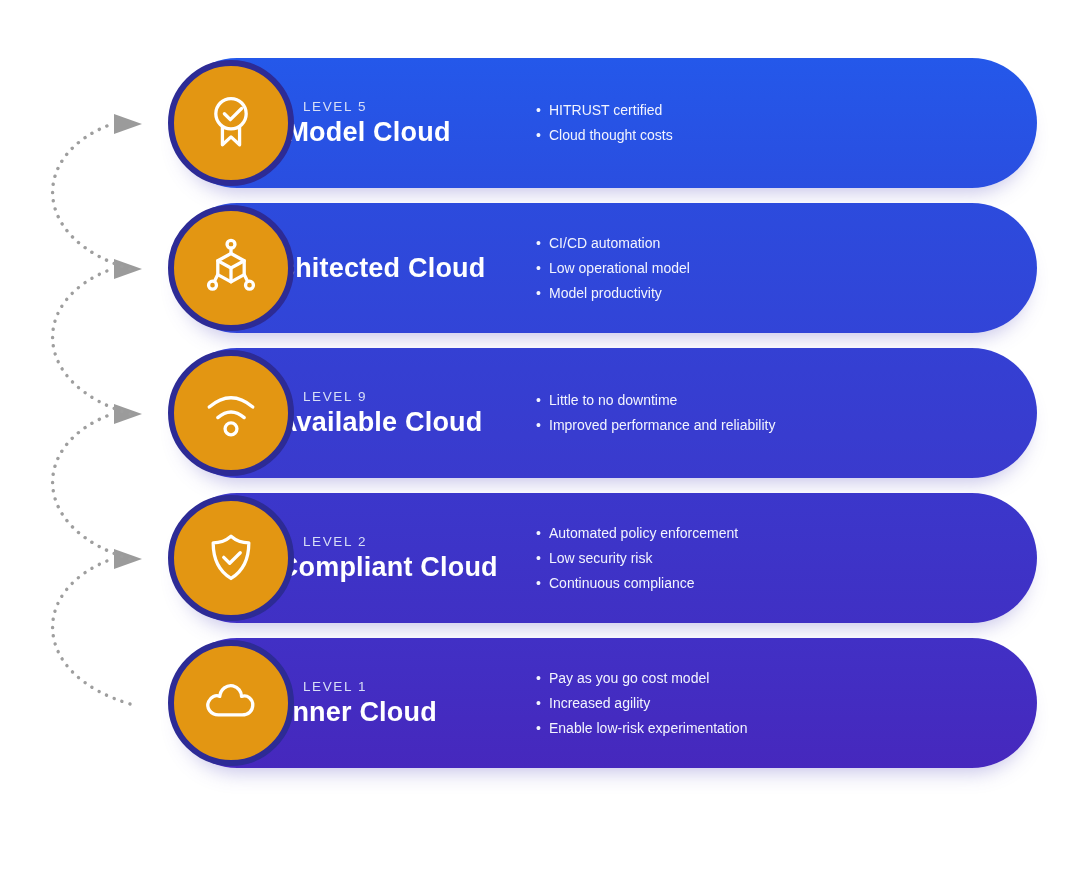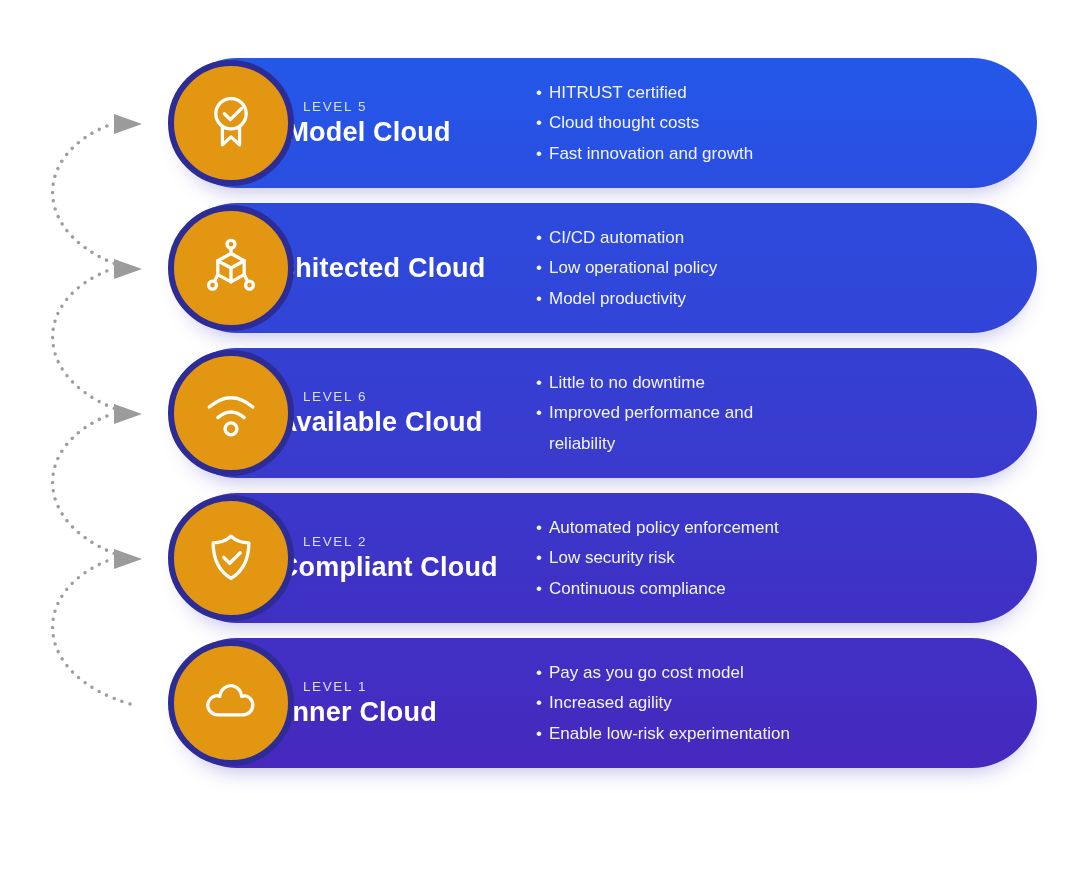--- a/index.html
+++ b/index.html
@@ -35,21 +35,21 @@
     font-size:13.5px;font-weight:500;letter-spacing:1.6px;
     color:#D8DFF6;margin-bottom:3px;
   }
   .level-title{
     font-size:27px;font-weight:700;color:#ffffff;letter-spacing:0.2px;
   }
   
   .bullets{
     position:absolute;left:524px;top:50%;transform:translateY(-50%);
     width:262px;list-style:none;margin:0;padding:0;
-    color:#F2F4FE;font-size:17px;line-height:1.78;
+    color:#F2F4FE;font-size:14px;line-height:1.78;
   }
   .bullets li{position:relative;padding-left:13px;}
   .bullets li::before{
     content:"\2022";position:absolute;left:0;top:0;color:#F2F4FE;
   }
   
   .arrows{position:absolute;left:18px;top:54px;width:150px;height:680px;}
   .arc{fill:none;stroke:#9E9E9E;stroke-width:3.4;stroke-linecap:round;stroke-dasharray:0.1 8.2;}
   .arrowhead{fill:#9B9B9B;}
 </style>
@@ -86,21 +86,20 @@
         <path class="icon-stroke" d="M37 56 L37 83 L50 71 L63 83 L63 56"></path>
       </svg>
     </div>
     <div class="heading">
       <div class="level-label">LEVEL 5</div>
       <div class="level-title">Role Model Cloud</div>
     </div>
     <ul class="bullets">
       <li>HITRUST certified</li>
       <li>Cloud thought costs</li>
-      <li>Fast innovation and growth</li>
     </ul>
   </div>
 
   <div class="row" style="top:203px">
     <div class="pill" style="background: linear-gradient(rgb(44, 75, 221), rgb(50, 68, 215));"></div>
     <div class="badge" style="background: rgb(227, 150, 18); border-color: rgb(45, 43, 149);">
       <svg viewBox="0 0 100 100">
         <circle class="icon-stroke" cx="50" cy="14" r="6"></circle>
         <line class="icon-stroke" x1="50" y1="20" x2="50" y2="28"></line>
         <path class="icon-stroke" d="M50 28 L30 39 L30 60 L50 71 L70 60 L70 39 Z"></path>
@@ -110,36 +109,36 @@
         <circle class="icon-stroke" cx="22" cy="76" r="6"></circle>
         <line class="icon-stroke" x1="70" y1="60" x2="75" y2="70"></line>
         <circle class="icon-stroke" cx="78" cy="76" r="6"></circle>
       </svg>
     </div>
     <div class="heading">
       <div class="level-title">Well-Architected Cloud</div>
     </div>
     <ul class="bullets">
       <li>CI/CD automation</li>
-      <li>Low operational policy</li>
+      <li>Low operational model</li>
       <li>Model productivity</li>
     </ul>
   </div>
 
   <div class="row" style="top:348px">
     <div class="pill" style="background: linear-gradient(rgb(52, 64, 211), rgb(58, 58, 205));"></div>
     <div class="badge" style="background: rgb(227, 150, 18); border-color: rgb(45, 43, 149);">
       <svg viewBox="0 0 100 100">
         <path class="icon-stroke" d="M17 41 Q50 13 83 41"></path>
         <path class="icon-stroke" d="M30 57 Q50 40 70 57"></path>
         <circle class="icon-stroke" cx="50" cy="74" r="9"></circle>
       </svg>
     </div>
     <div class="heading">
-      <div class="level-label">LEVEL 6</div>
+      <div class="level-label">LEVEL 9</div>
       <div class="level-title">Highly Available Cloud</div>
     </div>
     <ul class="bullets">
       <li>Little to no downtime</li>
       <li>Improved performance and reliability</li>
     </ul>
   </div>
 
   <div class="row" style="top:493px">
     <div class="pill" style="background: linear-gradient(rgb(59, 55, 203), rgb(64, 48, 196));"></div>

